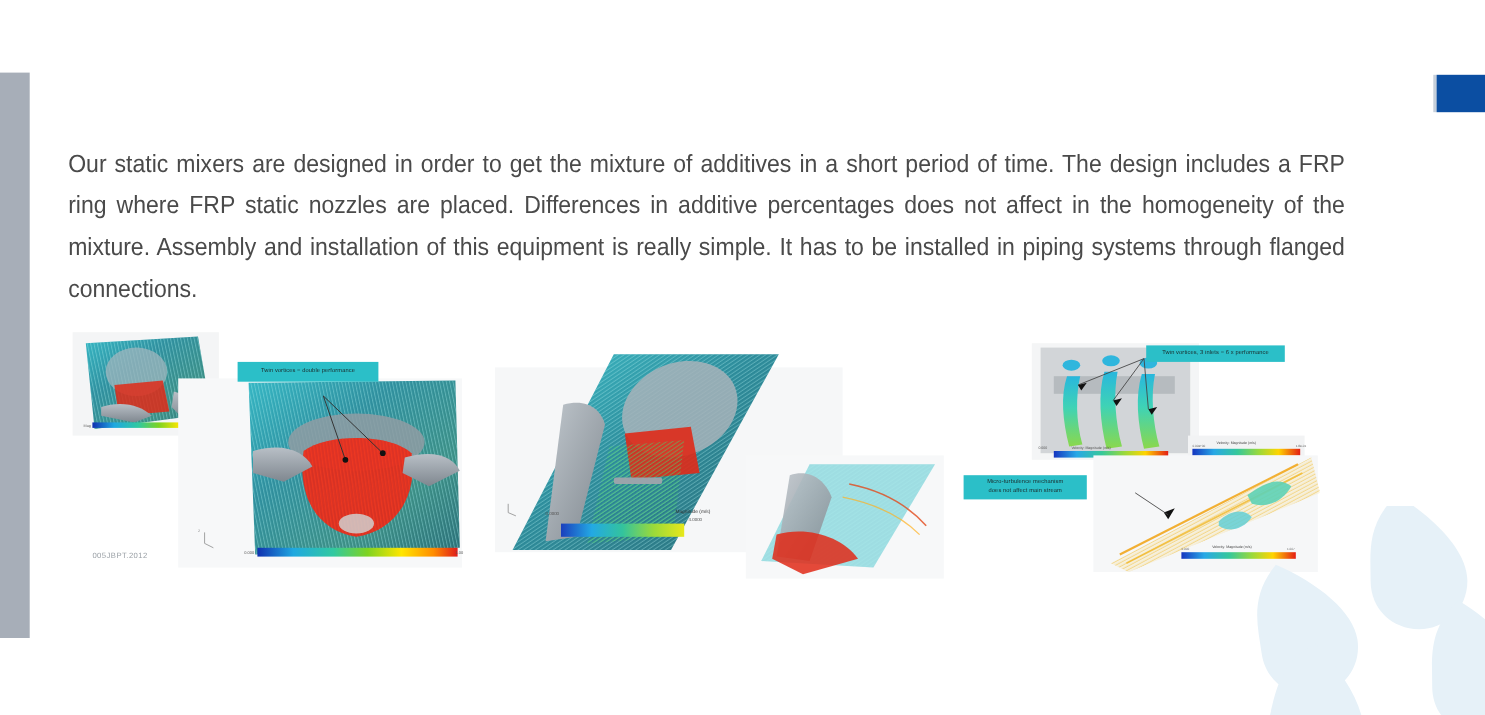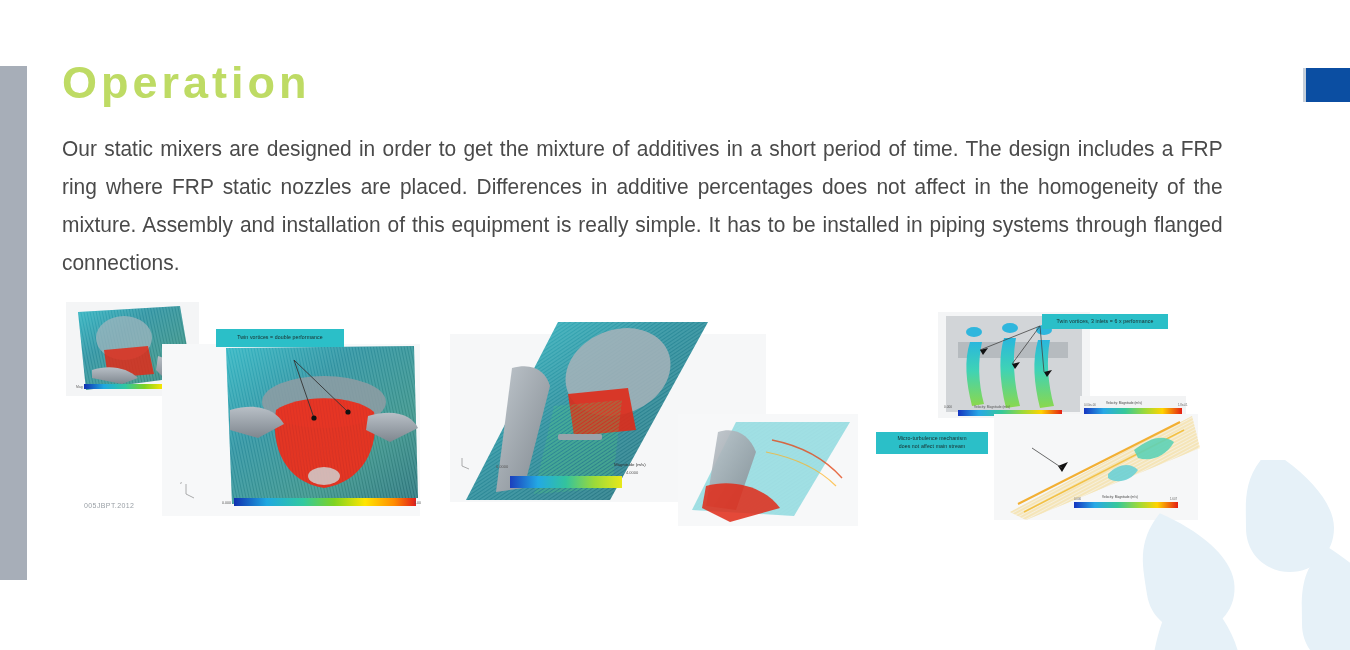--- a/index.html
+++ b/index.html
@@ -84,21 +84,20 @@
 </style>
 </head>
 <body>
 
 <div class="slide">
 
   <div class="left-bar"></div>
   <div class="blue-mark-edge"></div>
   <div class="blue-mark"></div>
 
-  <div class="title">Operation</div>
 
   <div class="para">Our static mixers are designed in order to get the mixture of additives in a short period of time. The design includes a FRP ring where FRP static nozzles are placed. Differences in additive percentages does not affect in the homogeneity of the mixture. Assembly and installation of this equipment is really simple. It has to be installed in piping systems through flanged connections.</div>
 
   <div class="figures">
 
     <div class="fig" style="left:0px;top:0px;">
       <svg width="370" height="232" viewBox="0 0 370 232">
         <defs>
           <linearGradient id="gA" x1="0" y1="0" x2="1" y2="1">
             <stop offset="0%" stop-color="#35b6c4"></stop>

